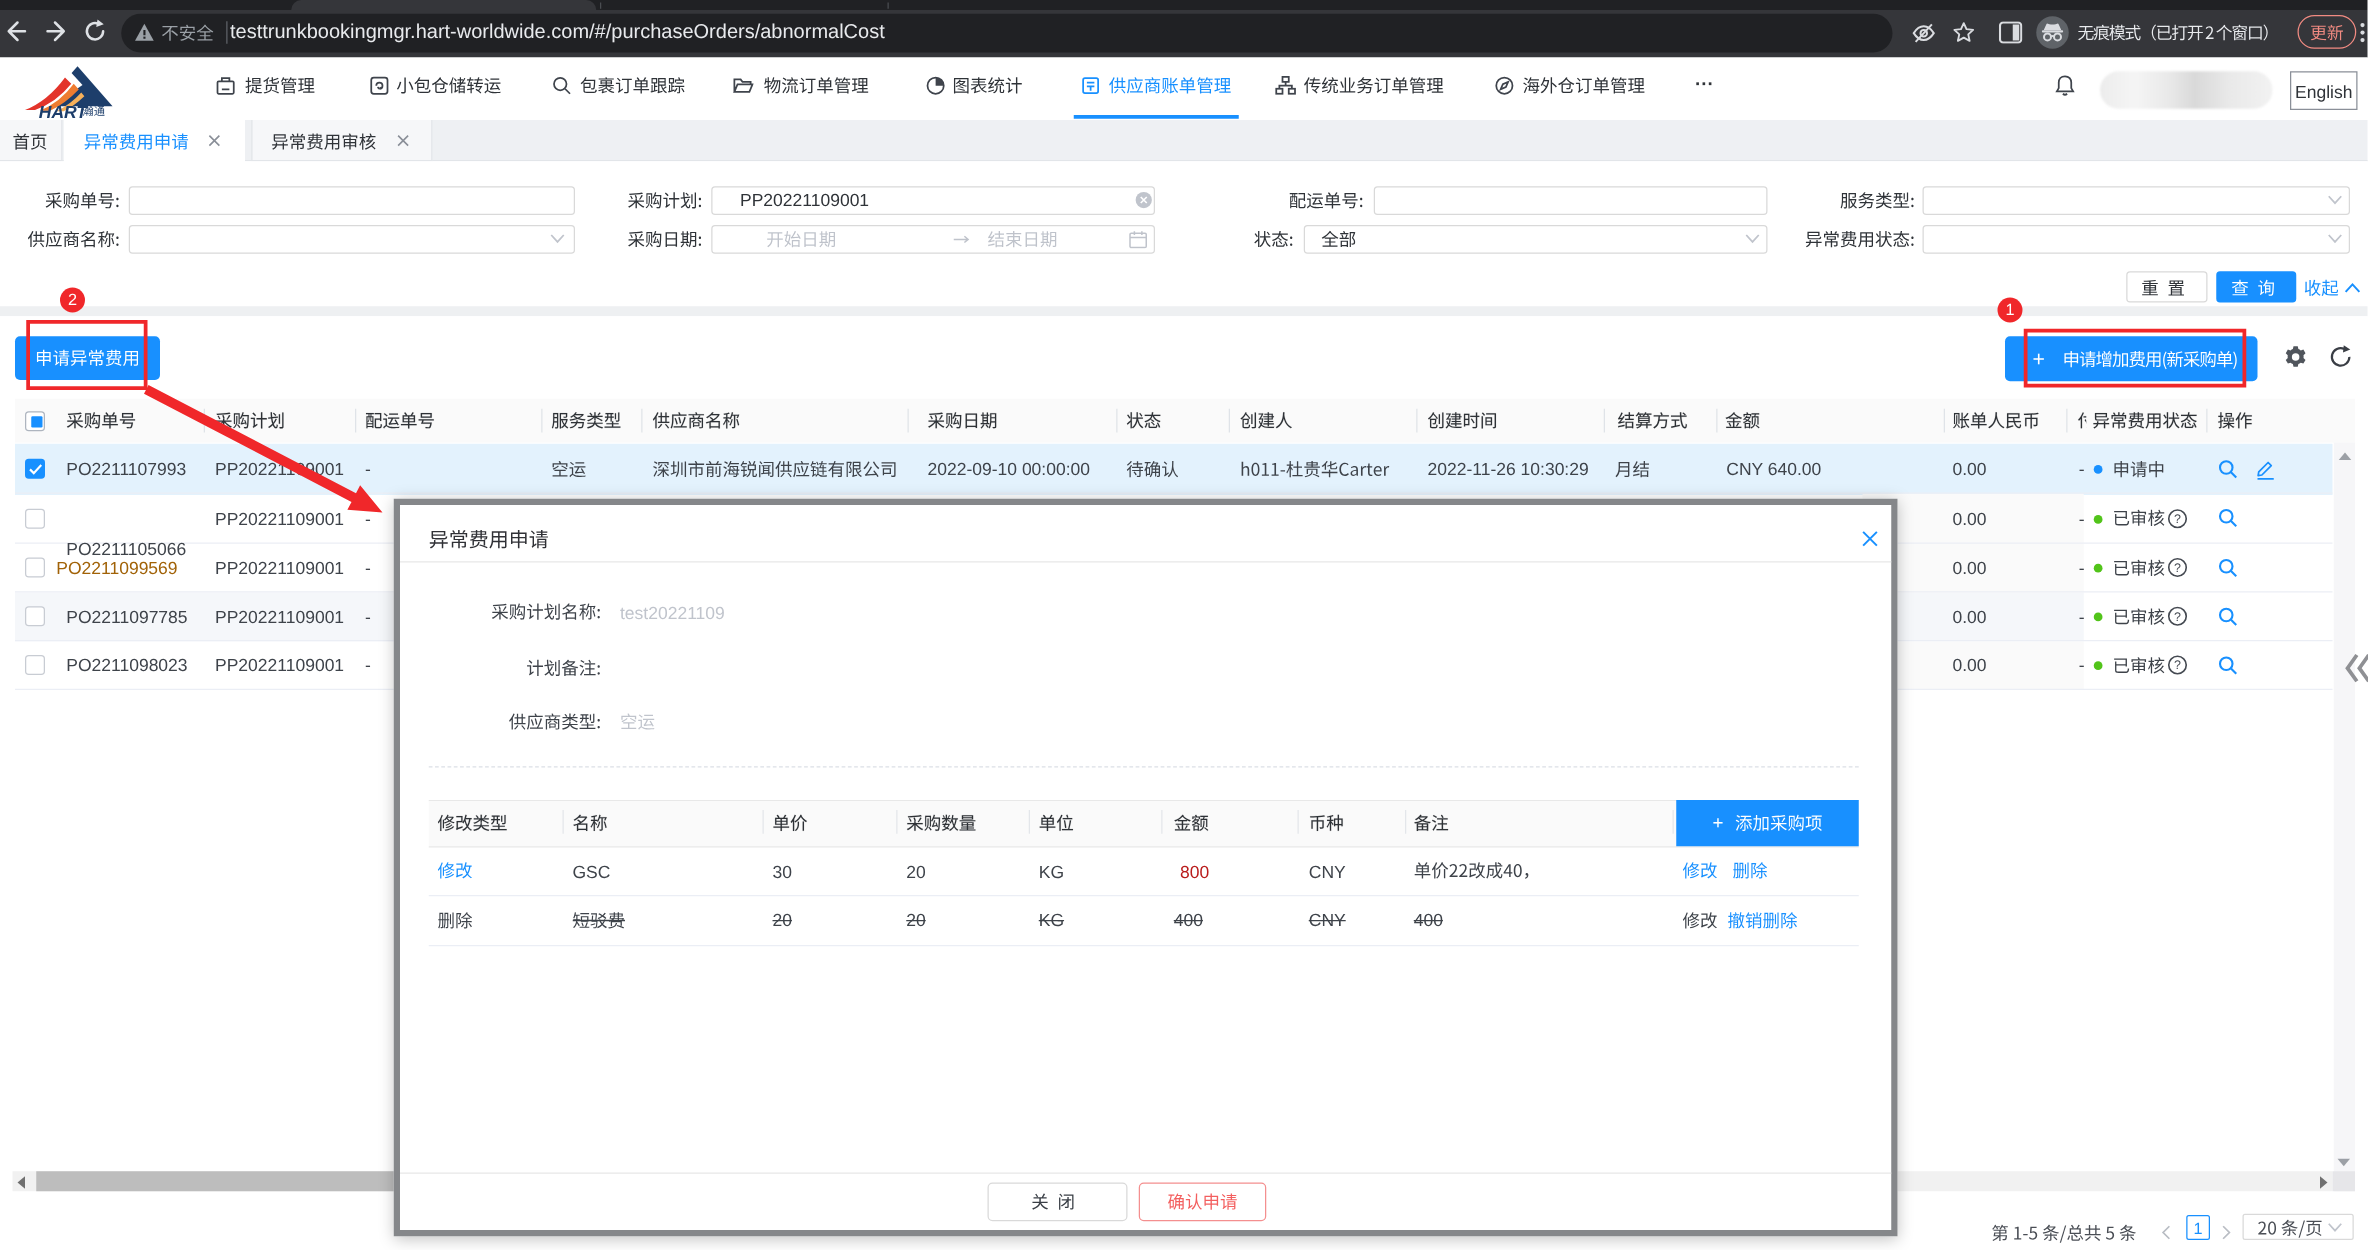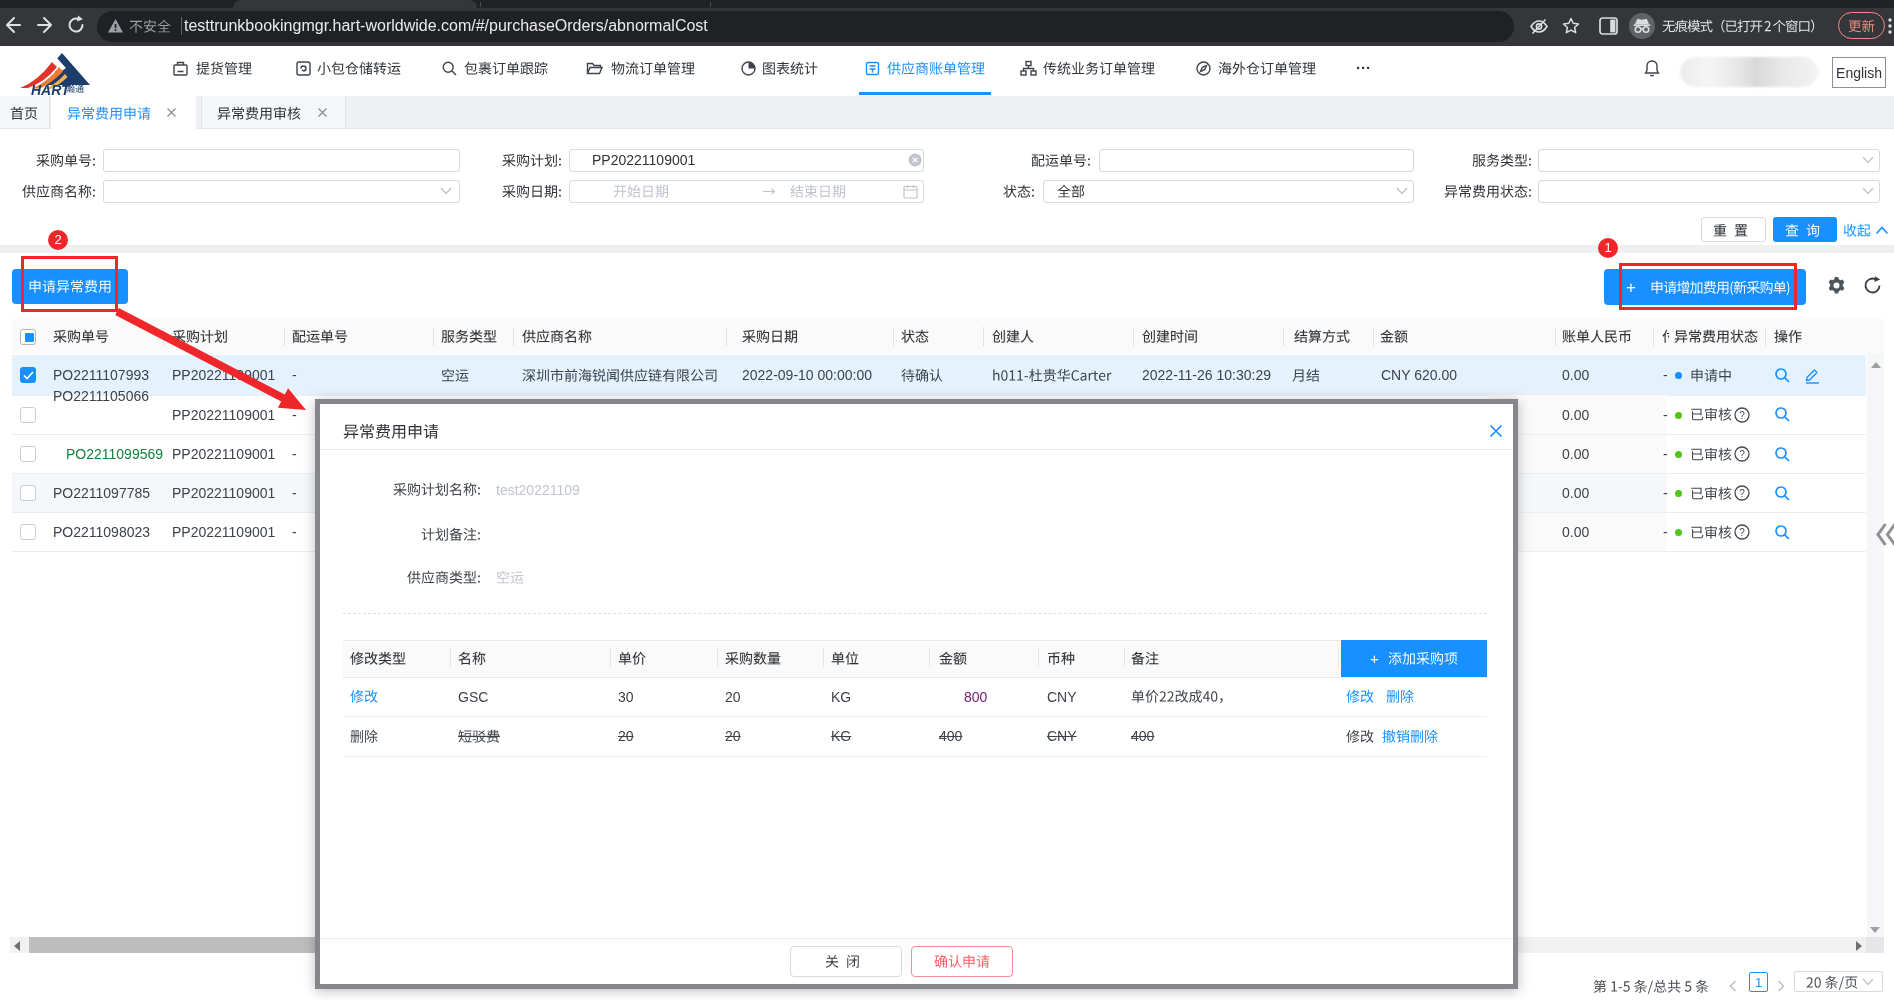--- a/index.html
+++ b/index.html
@@ -806,41 +806,41 @@
       <use href="#g128" x="8139"></use>
     </g>
   </svg>
 <div style="position:absolute;font-family:'Liberation Sans',sans-serif;font-size:14px;color:#3e434a;line-height:20px;white-space:pre;top:365.0px;left:1142.0px">2022-11-26 10:30:29</div>
 <svg style="position:absolute;left:1292.0px;top:367.7px" width="30" height="17.5">
     <g transform="translate(0,12.60) scale(0.01400,-0.01400)" fill="#3e434a">
       <use href="#g131" x="0"></use>
       <use href="#g75" x="1000"></use>
     </g>
   </svg>
-<div style="position:absolute;font-family:'Liberation Sans',sans-serif;font-size:14px;color:#3e434a;line-height:20px;white-space:pre;top:365.0px;left:1381.0px">CNY 620.00</div>
+<div style="position:absolute;font-family:'Liberation Sans',sans-serif;font-size:14px;color:#3e434a;line-height:20px;white-space:pre;top:365.0px;left:1381.0px">CNY 640.00</div>
 <div style="position:absolute;font-family:'Liberation Sans',sans-serif;font-size:14px;color:#3e434a;line-height:20px;white-space:pre;top:365.0px;left:1562.0px">0.00</div>
 <div style="position:absolute;font-family:'Liberation Sans',sans-serif;font-size:14px;color:#3e434a;line-height:20px;white-space:pre;top:365.0px;left:1663.0px">-</div>
 <div style="position:absolute;left:1675.0px;top:372.0px;width:7.0px;height:7.0px;background:#1890ff;border-radius:50%"></div>
 <svg style="position:absolute;left:1690.0px;top:367.7px" width="44" height="17.5">
     <g transform="translate(0,12.60) scale(0.01400,-0.01400)" fill="#3e434a">
       <use href="#g57" x="0"></use>
       <use href="#g58" x="1000"></use>
       <use href="#g132" x="2000"></use>
     </g>
   </svg>
 <svg style="position:absolute;left:1774px;top:366.5px" width="17" height="17" viewBox="0 0 17 17">
     <circle cx="7" cy="7" r="5" stroke="#1890ff" stroke-width="1.7" fill="none"></circle>
     <path d="M10.8 10.8 L15 15" stroke="#1890ff" stroke-width="1.7"></path>
   </svg>
 <svg style="position:absolute;left:1804px;top:366.5px" width="17" height="17" viewBox="0 0 17 17">
     <path d="M3 10.5 L10.5 3 L13 5.5 L5.5 13 L2.5 13.5 Z" stroke="#1890ff" stroke-width="1.4" fill="none" stroke-linejoin="round"></path>
     <path d="M2 16 H15" stroke="#1890ff" stroke-width="1.4"></path>
   </svg>
 <div style="position:absolute;left:20.0px;top:406.5px;width:16.0px;height:16.0px;background:#fff;border:1px solid #c8ccd3;border-radius:3px"></div>
-<div style="position:absolute;font-family:'Liberation Sans',sans-serif;font-size:14px;color:#3e434a;line-height:20px;white-space:pre;top:386px;left:53.0px">PO2211105066</div>
+<div style="position:absolute;font-family:'Liberation Sans',sans-serif;font-size:14px;color:#3e434a;line-height:20px;white-space:pre;top:429px;left:53.0px">PO2211105066</div>
 <div style="position:absolute;font-family:'Liberation Sans',sans-serif;font-size:14px;color:#3e434a;line-height:20px;white-space:pre;top:404.5px;left:172.0px">PP20221109001</div>
 <div style="position:absolute;font-family:'Liberation Sans',sans-serif;font-size:14px;color:#3e434a;line-height:20px;white-space:pre;top:404.5px;left:292.0px">-</div>
 <div style="position:absolute;font-family:'Liberation Sans',sans-serif;font-size:14px;color:#3e434a;line-height:20px;white-space:pre;top:404.5px;left:1562.0px">0.00</div>
 <div style="position:absolute;font-family:'Liberation Sans',sans-serif;font-size:14px;color:#3e434a;line-height:20px;white-space:pre;top:404.5px;left:1663.0px">-</div>
 <div style="position:absolute;left:1675.0px;top:411.5px;width:7.0px;height:7.0px;background:#52c41a;border-radius:50%"></div>
 <svg style="position:absolute;left:1690.0px;top:407.2px" width="44" height="17.5">
     <g transform="translate(0,12.60) scale(0.01400,-0.01400)" fill="#3e434a">
       <use href="#g8" x="0"></use>
       <use href="#g59" x="1000"></use>
       <use href="#g60" x="2000"></use>
@@ -848,21 +848,21 @@
   </svg>
 <svg style="position:absolute;left:1734px;top:406.5px" width="16" height="16" viewBox="0 0 16 16">
     <circle cx="8" cy="8" r="7" stroke="#454a52" stroke-width="1.3" fill="none"></circle>
     <text x="8" y="11.5" font-family="'Liberation Sans',sans-serif" font-size="10" fill="#454a52" text-anchor="middle">?</text>
   </svg>
 <svg style="position:absolute;left:1774px;top:406.0px" width="17" height="17" viewBox="0 0 17 17">
     <circle cx="7" cy="7" r="5" stroke="#1890ff" stroke-width="1.7" fill="none"></circle>
     <path d="M10.8 10.8 L15 15" stroke="#1890ff" stroke-width="1.7"></path>
   </svg>
 <div style="position:absolute;left:20.0px;top:446.0px;width:16.0px;height:16.0px;background:#fff;border:1px solid #c8ccd3;border-radius:3px"></div>
-<div style="position:absolute;font-family:'Liberation Sans',sans-serif;font-size:14px;color:#15803d;line-height:20px;white-space:pre;top:444.0px;left:66px">PO2211099569</div>
+<div style="position:absolute;font-family:'Liberation Sans',sans-serif;font-size:14px;color:#a16207;line-height:20px;white-space:pre;top:444.0px;left:45px">PO2211099569</div>
 <div style="position:absolute;font-family:'Liberation Sans',sans-serif;font-size:14px;color:#3e434a;line-height:20px;white-space:pre;top:444.0px;left:172.0px">PP20221109001</div>
 <div style="position:absolute;font-family:'Liberation Sans',sans-serif;font-size:14px;color:#3e434a;line-height:20px;white-space:pre;top:444.0px;left:292.0px">-</div>
 <div style="position:absolute;font-family:'Liberation Sans',sans-serif;font-size:14px;color:#3e434a;line-height:20px;white-space:pre;top:444.0px;left:1562.0px">0.00</div>
 <div style="position:absolute;font-family:'Liberation Sans',sans-serif;font-size:14px;color:#3e434a;line-height:20px;white-space:pre;top:444.0px;left:1663.0px">-</div>
 <div style="position:absolute;left:1675.0px;top:451.0px;width:7.0px;height:7.0px;background:#52c41a;border-radius:50%"></div>
 <svg style="position:absolute;left:1690.0px;top:446.7px" width="44" height="17.5">
     <g transform="translate(0,12.60) scale(0.01400,-0.01400)" fill="#3e434a">
       <use href="#g8" x="0"></use>
       <use href="#g59" x="1000"></use>
       <use href="#g60" x="2000"></use>
@@ -1105,21 +1105,21 @@
 <svg style="position:absolute;left:350.0px;top:689.2px" width="30" height="17.5">
     <g transform="translate(0,12.60) scale(0.01400,-0.01400)" fill="#1890ff">
       <use href="#g141" x="0"></use>
       <use href="#g142" x="1000"></use>
     </g>
   </svg>
 <div style="position:absolute;font-family:'Liberation Sans',sans-serif;font-size:14px;color:#3e434a;line-height:20px;white-space:pre;top:686.5px;left:458.0px">GSC</div>
 <div style="position:absolute;font-family:'Liberation Sans',sans-serif;font-size:14px;color:#3e434a;line-height:20px;white-space:pre;top:686.5px;left:618.0px">30</div>
 <div style="position:absolute;font-family:'Liberation Sans',sans-serif;font-size:14px;color:#3e434a;line-height:20px;white-space:pre;top:686.5px;left:725.0px">20</div>
 <div style="position:absolute;font-family:'Liberation Sans',sans-serif;font-size:14px;color:#3e434a;line-height:20px;white-space:pre;top:686.5px;left:831.0px">KG</div>
-<div style="position:absolute;font-family:'Liberation Sans',sans-serif;font-size:14px;color:#701a75;line-height:20px;white-space:pre;top:686.5px;left:964px">800</div>
+<div style="position:absolute;font-family:'Liberation Sans',sans-serif;font-size:14px;color:#b91c1c;line-height:20px;white-space:pre;top:686.5px;left:944px">800</div>
 <div style="position:absolute;font-family:'Liberation Sans',sans-serif;font-size:14px;color:#3e434a;line-height:20px;white-space:pre;top:686.5px;left:1047.0px">CNY</div>
 <svg style="position:absolute;left:1131.0px;top:689.2px" width="104" height="17.5">
     <g transform="translate(0,12.60) scale(0.01400,-0.01400)" fill="#3e434a">
       <use href="#g33" x="0"></use>
       <use href="#g143" x="1000"></use>
       <use href="#g12" x="2000"></use>
       <use href="#g12" x="2555"></use>
       <use href="#g142" x="3110"></use>
       <use href="#g150" x="4110"></use>
       <use href="#g151" x="5110"></use>

